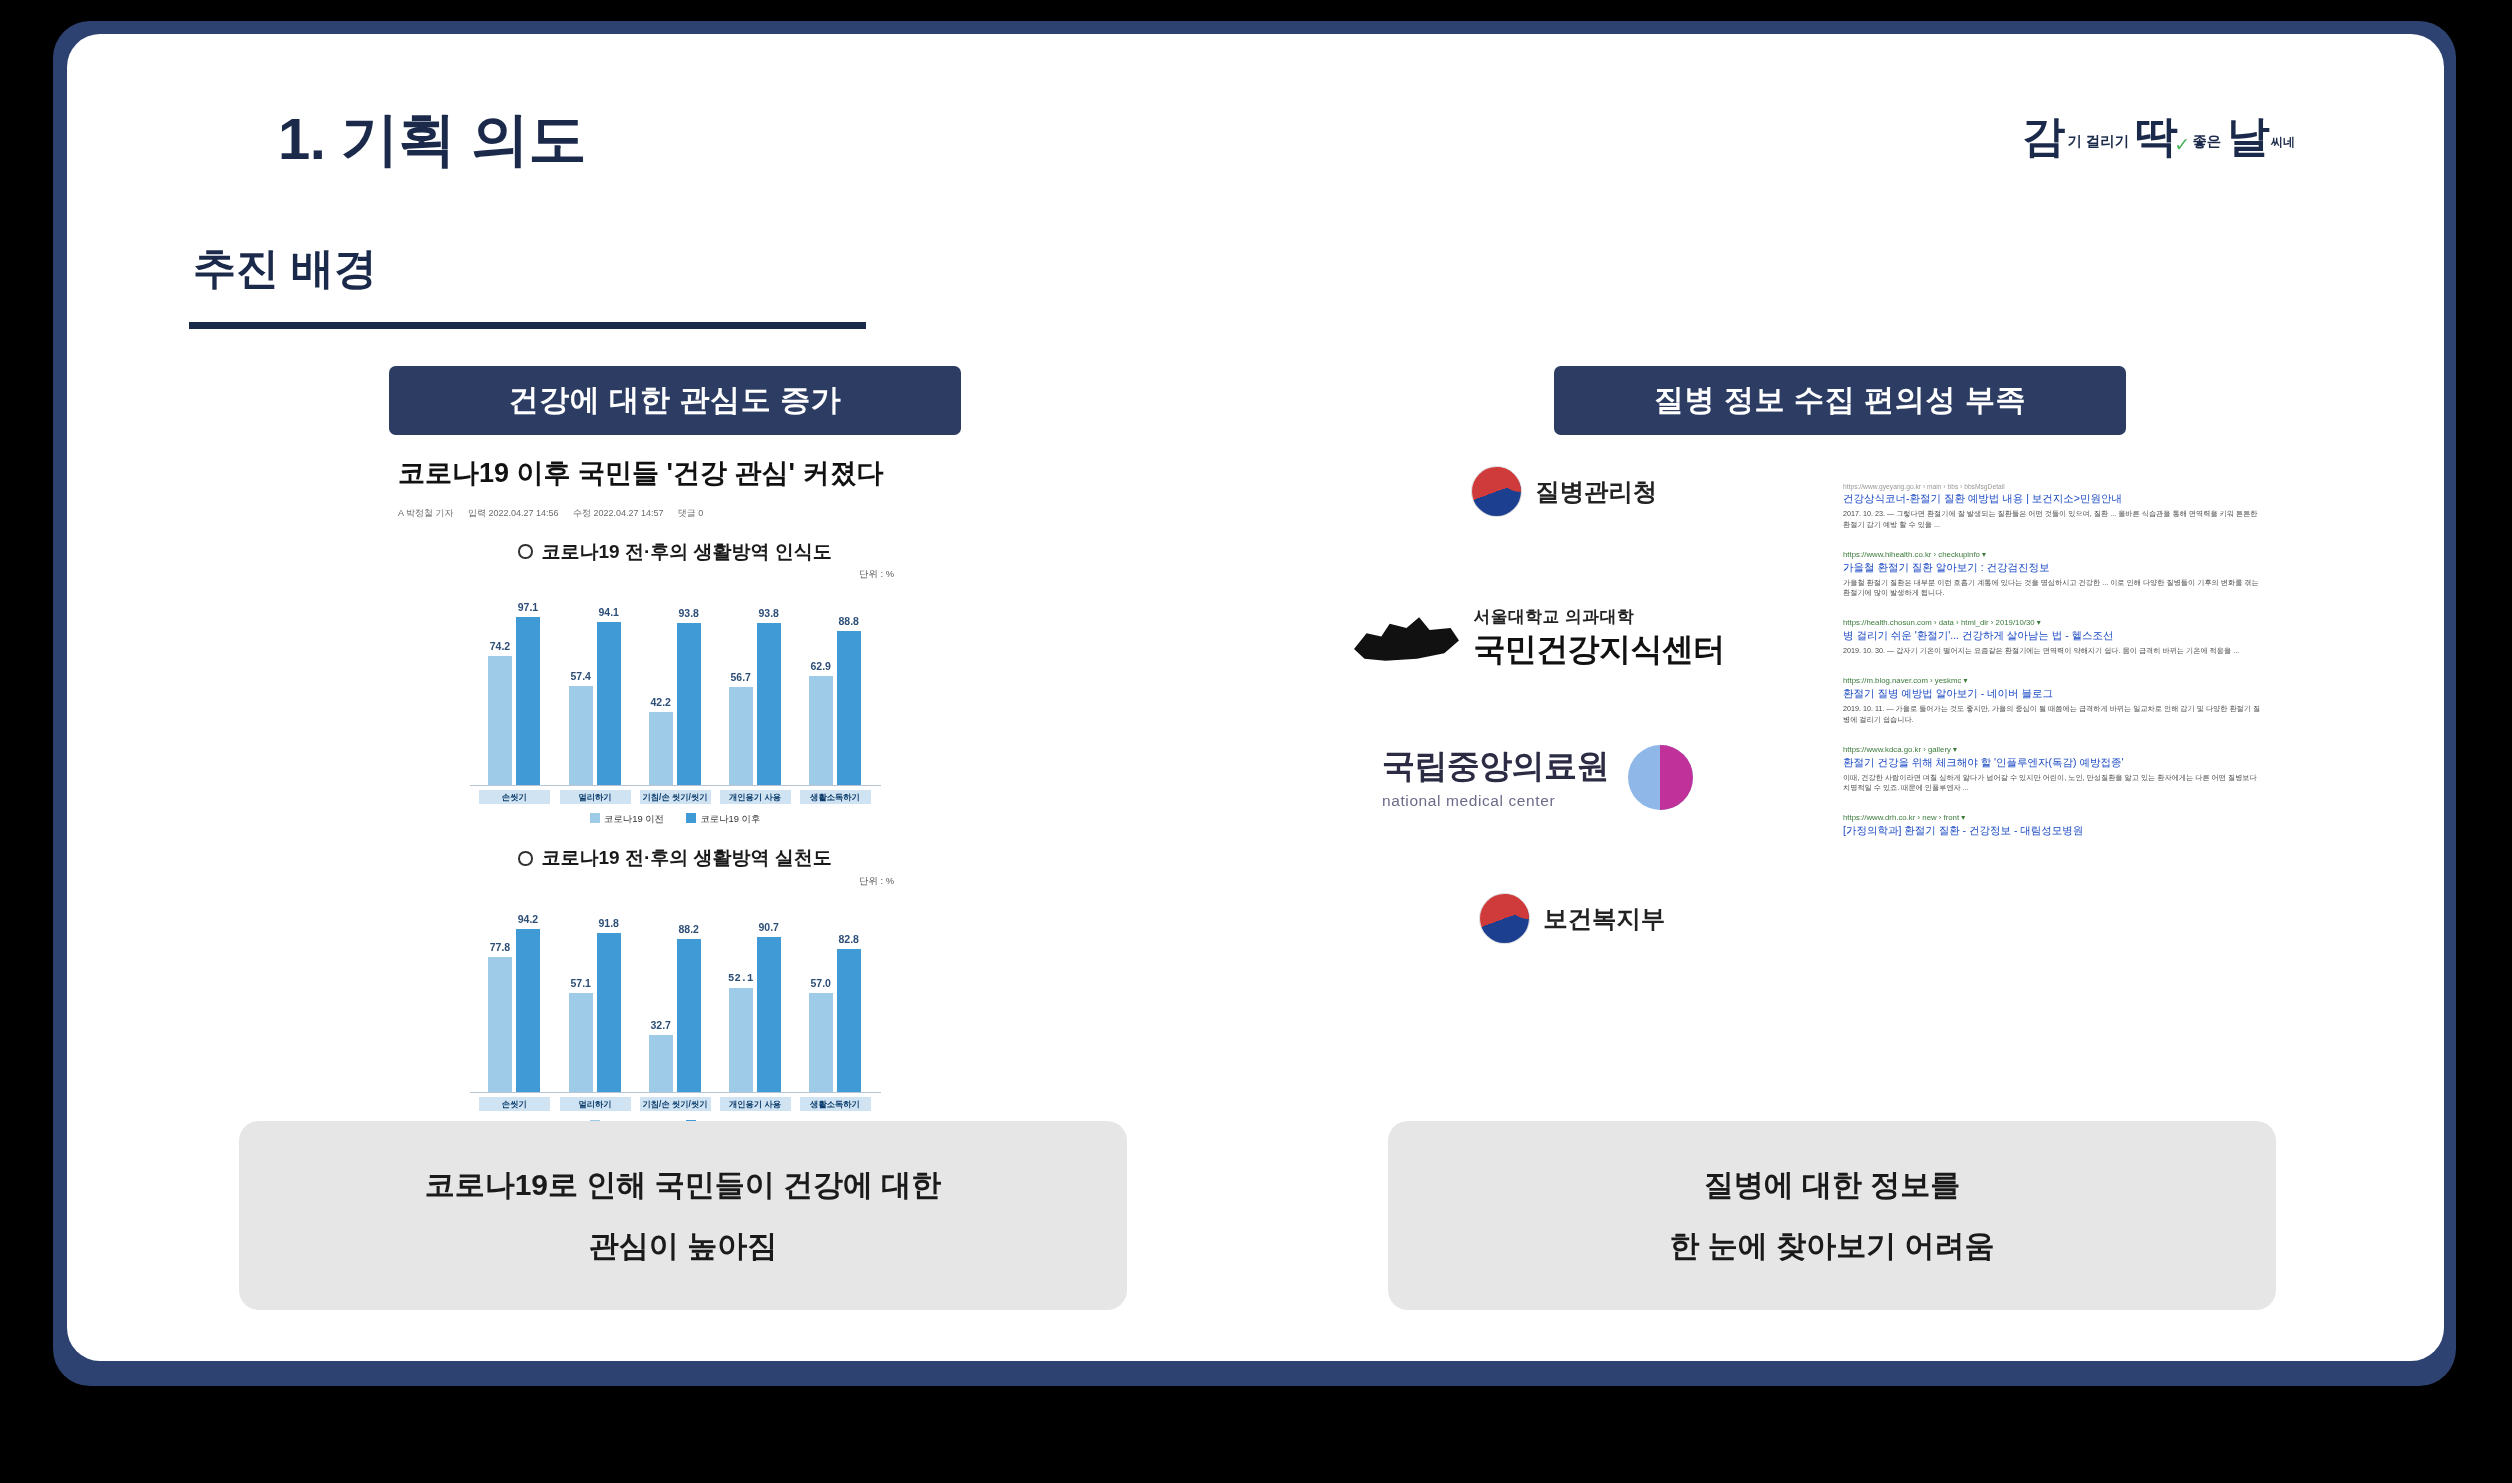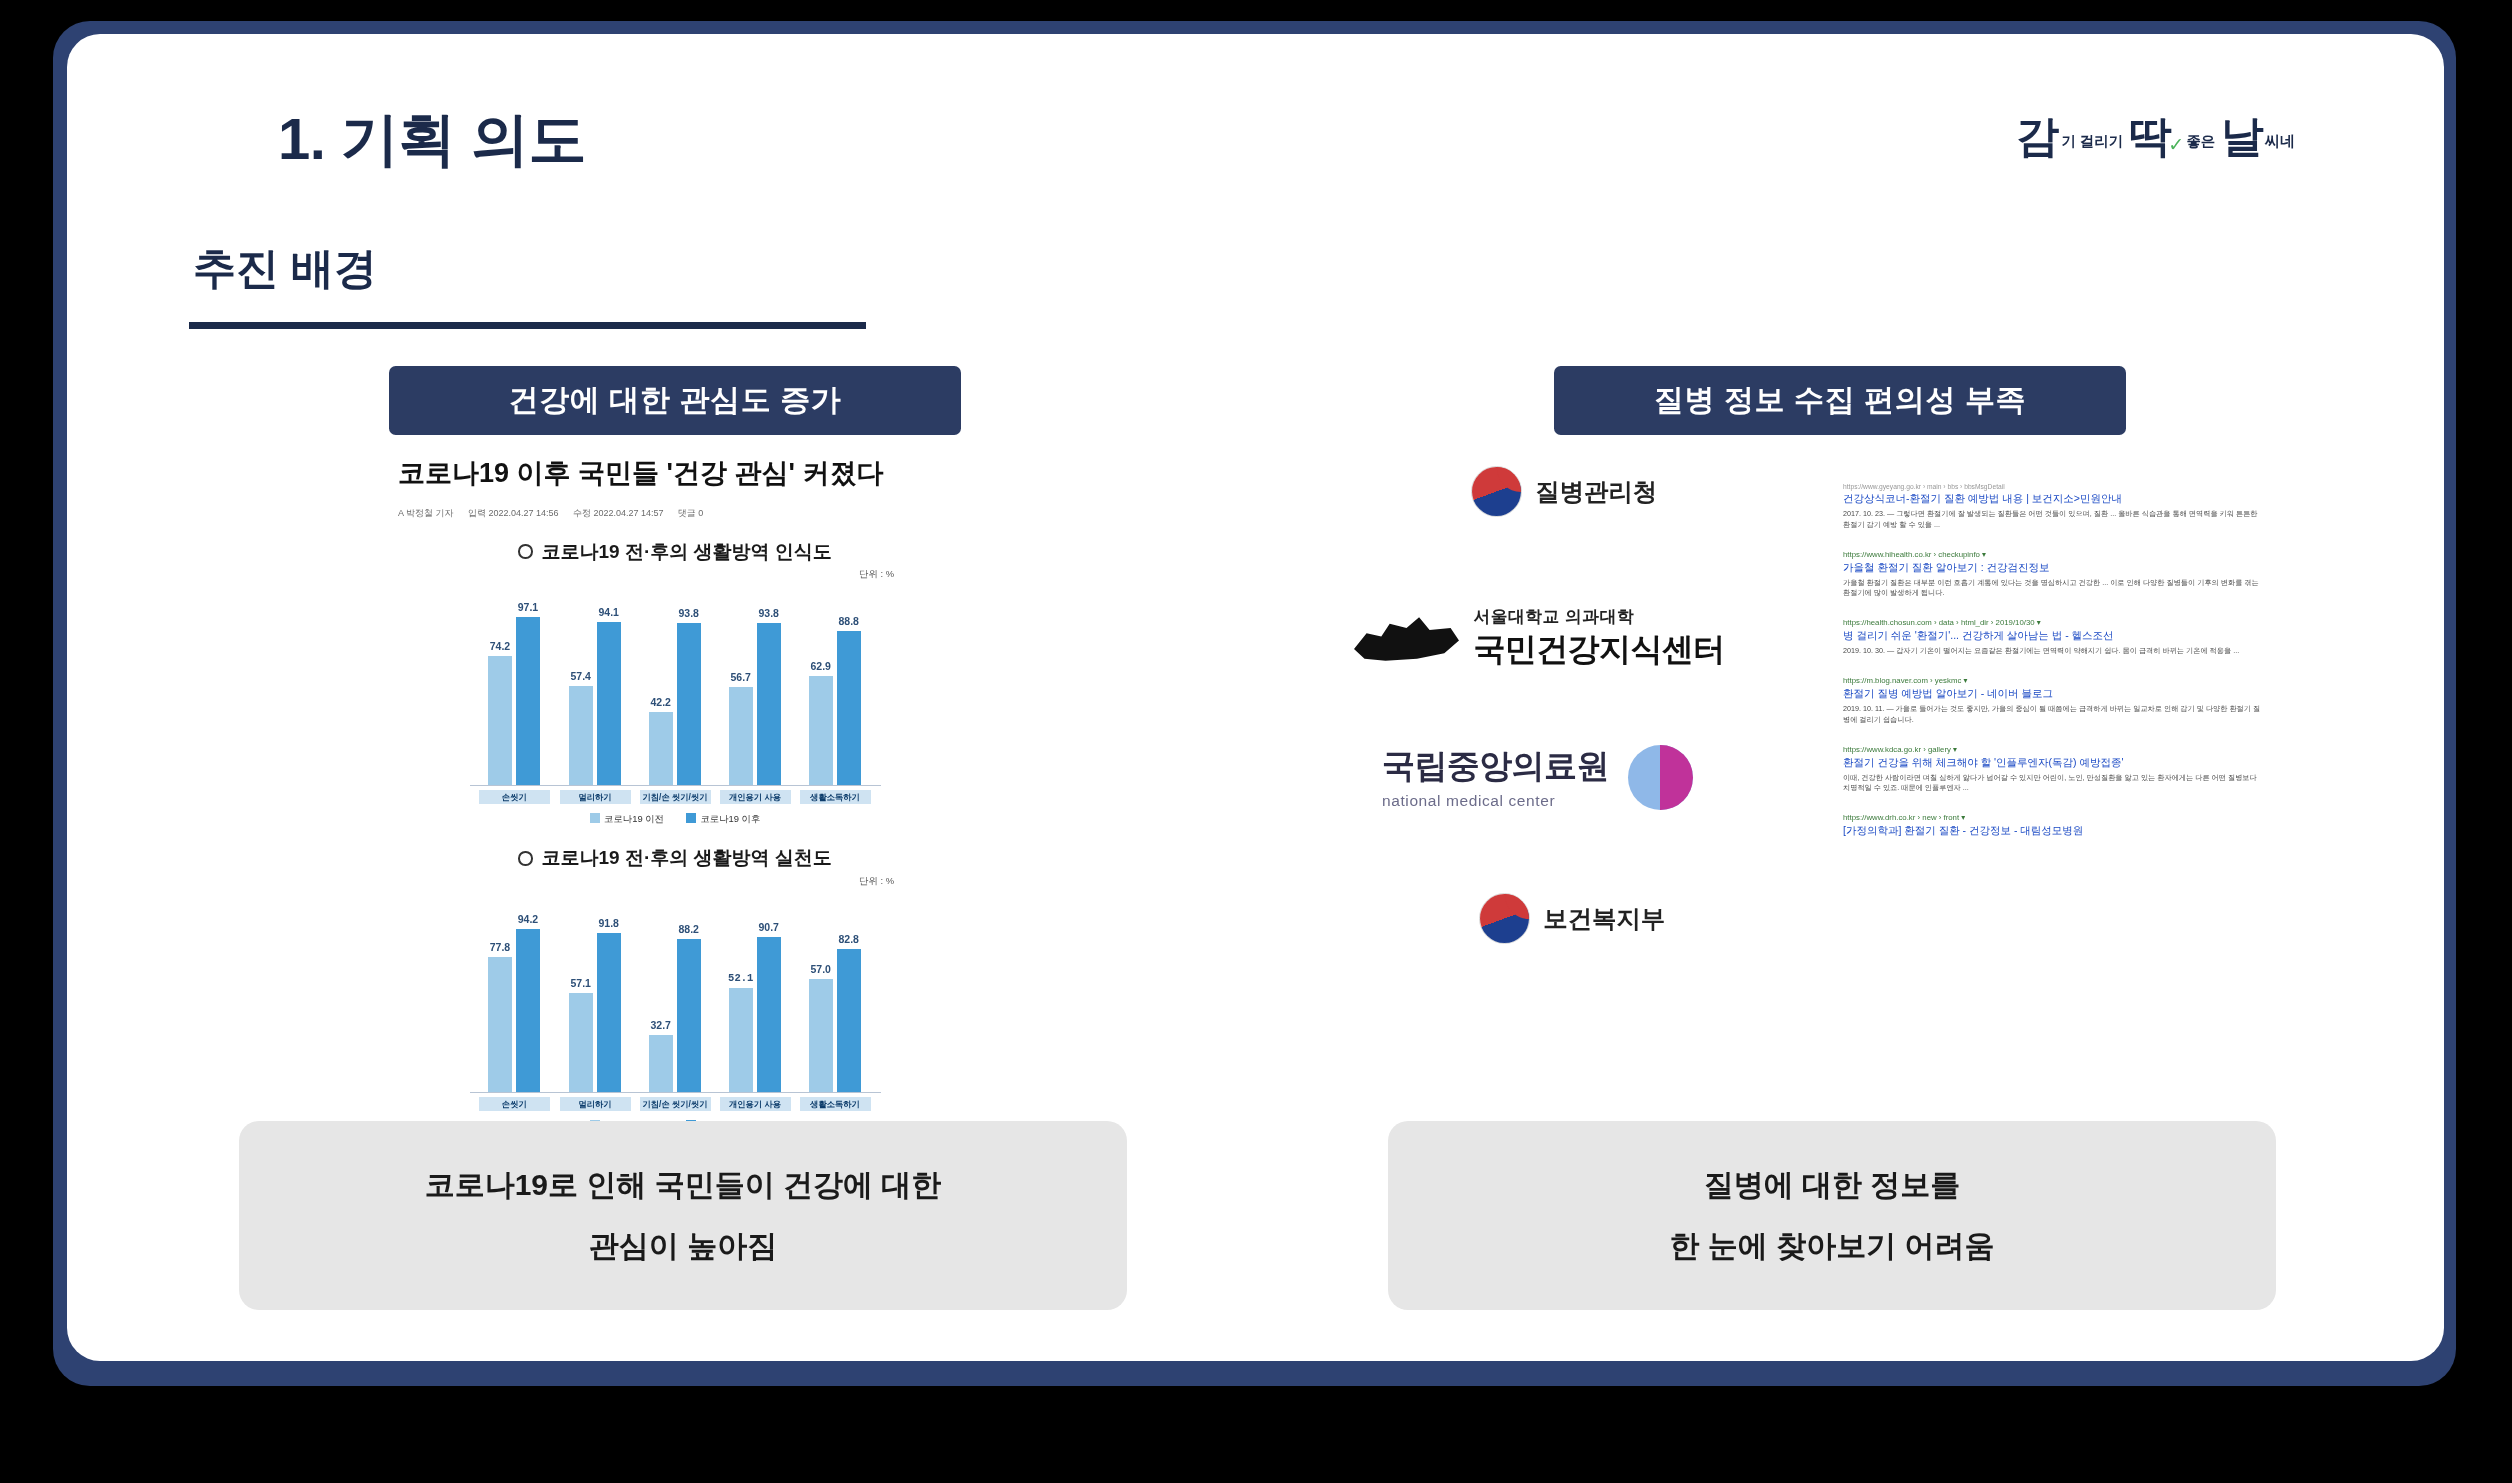--- a/index.html
+++ b/index.html
@@ -53,21 +53,21 @@
   .brand {
     position: absolute;
     right: 114px; top: 83px;
     display: flex;
     align-items: flex-end;
     color: #1b2a4a;
     white-space: nowrap;
   }
   .brand .big { font-size: 43px; font-weight: bold; line-height: 0.9; }
   .brand .small { font-size: 14.4px; font-weight: bold; margin: 0 5.6px 4.4px 2.2px; }
-  .brand .tiny { font-size: 15px; font-weight: bold; margin: 0 1.1px 4.4px 1.1px; }
+  .brand .tiny { font-size: 12px; font-weight: bold; margin: 0 1.1px 4.4px 1.1px; }
   .brand .check {
     position: relative;
     display: inline-block;
     color: #4bb35a;
     font-size: 19px;
     margin-left: -3.3px;
     vertical-align: top;
   }
 
   
@@ -414,21 +414,21 @@
           <div class="grp" style="left: 250px;">
             <div class="bar pre" style="height: 104px; font-family: Liberation Mono, monospace;">
               <span class="lbl">52.1</span>
             </div>
             <div class="bar post" style="height: 155px;">
               <span class="lbl">90.7</span>
             </div>
             <div class="xtick">개인용기 사용</div>
           </div>
           <div class="grp" style="left: 330px;">
-            <div class="bar pre" style="height: 113px;">
+            <div class="bar pre" style="height: 99px;">
               <span class="lbl">57.0</span>
             </div>
             <div class="bar post" style="height: 143px;">
               <span class="lbl">82.8</span>
             </div>
             <div class="xtick">생활소독하기</div>
           </div>
         </div>
       <div class="legend">
         <span><i class="sw pre"></i><span>코로나19 이전</span></span>

